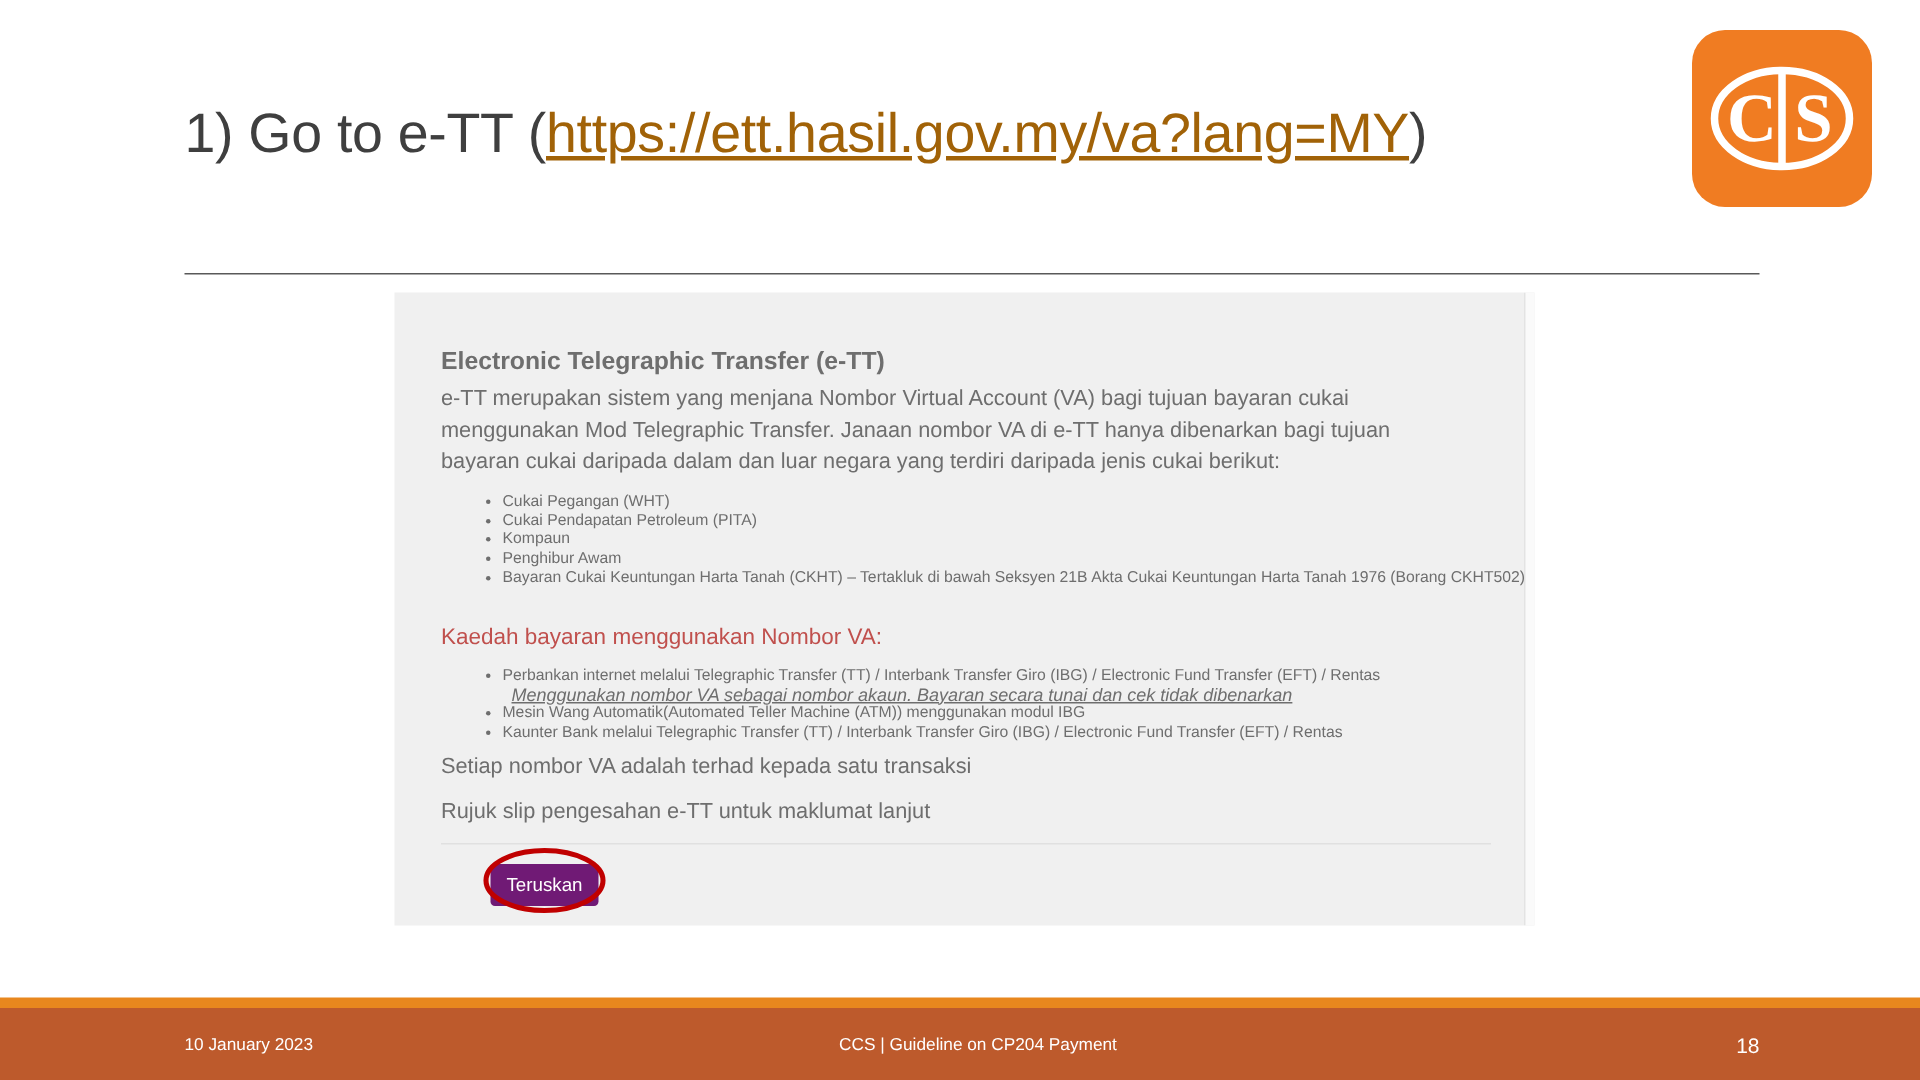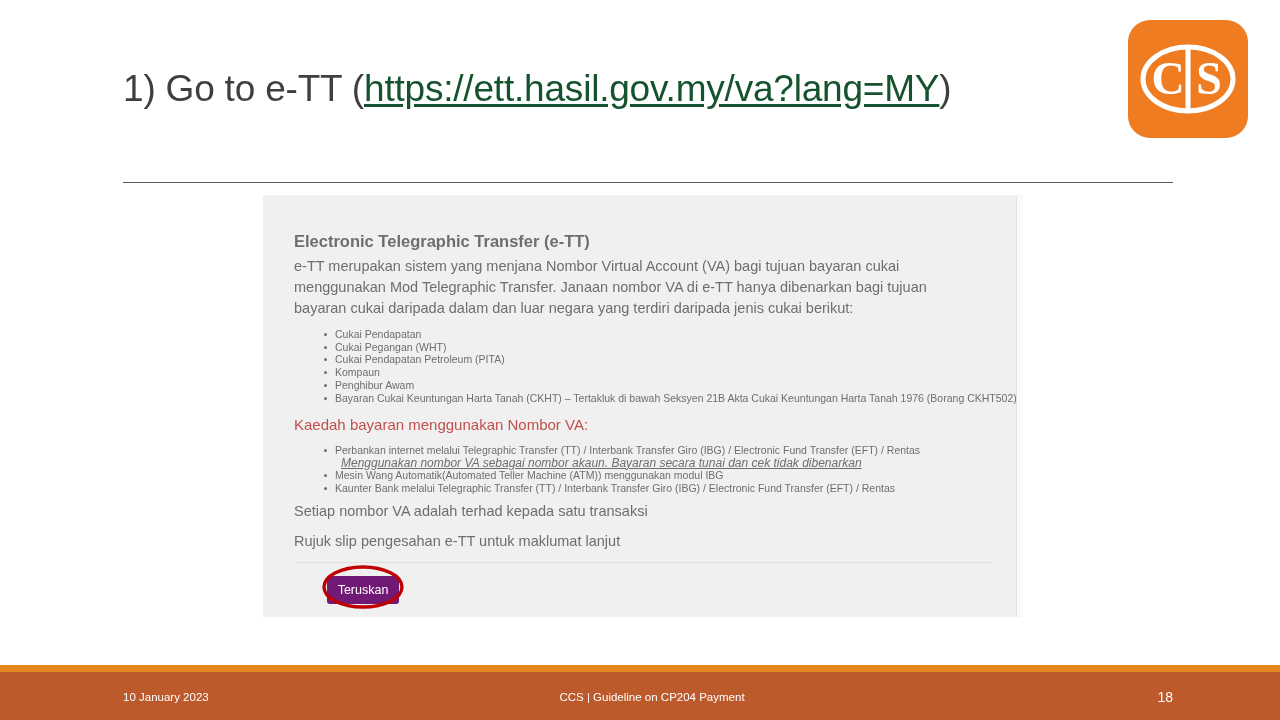--- a/index.html
+++ b/index.html
@@ -21,21 +21,21 @@
     left: 123px;
     top: 68px;
     width: 1060px;
     font-size: 37px;
     font-weight: 400;
     color: #3f3f3f;
     letter-spacing: -0.2px;
     white-space: nowrap;
   }
   #slide-title .link {
-    color: #14532d;
+    color: #a16207;
     text-underline-offset: 3px;
   }
 
   #title-rule {
     position: absolute;
     left: 123px;
     top: 182px;
     width: 1050px;
     height: 1px;
     background: #595959;
@@ -254,21 +254,20 @@
 <div id="screenshot-panel">
   <div id="panel-scrollbar"></div>
 
   <div class="panel-inner">
 
     <div id="panel-heading">Electronic Telegraphic Transfer (e-TT)</div>
 
     <div id="panel-intro">e-TT merupakan sistem yang menjana Nombor Virtual Account (VA) bagi tujuan bayaran cukai menggunakan Mod Telegraphic Transfer. Janaan nombor VA di e-TT hanya dibenarkan bagi tujuan bayaran cukai daripada dalam dan luar negara yang terdiri daripada jenis cukai berikut:</div>
 
     <ul id="tax-list" class="bullet-list">
-      <li><span>Cukai Pendapatan</span></li>
       <li><span>Cukai Pegangan (WHT)</span></li>
       <li><span>Cukai Pendapatan Petroleum (PITA)</span></li>
       <li><span>Kompaun</span></li>
       <li><span>Penghibur Awam</span></li>
       <li><span>Bayaran Cukai Keuntungan Harta Tanah (CKHT) – Tertakluk di bawah Seksyen 21B Akta Cukai Keuntungan Harta Tanah 1976 (Borang CKHT502)</span></li>
     </ul>
 
     <div id="payment-heading">Kaedah bayaran menggunakan Nombor VA:</div>
 
     <ul id="payment-list" class="bullet-list">

